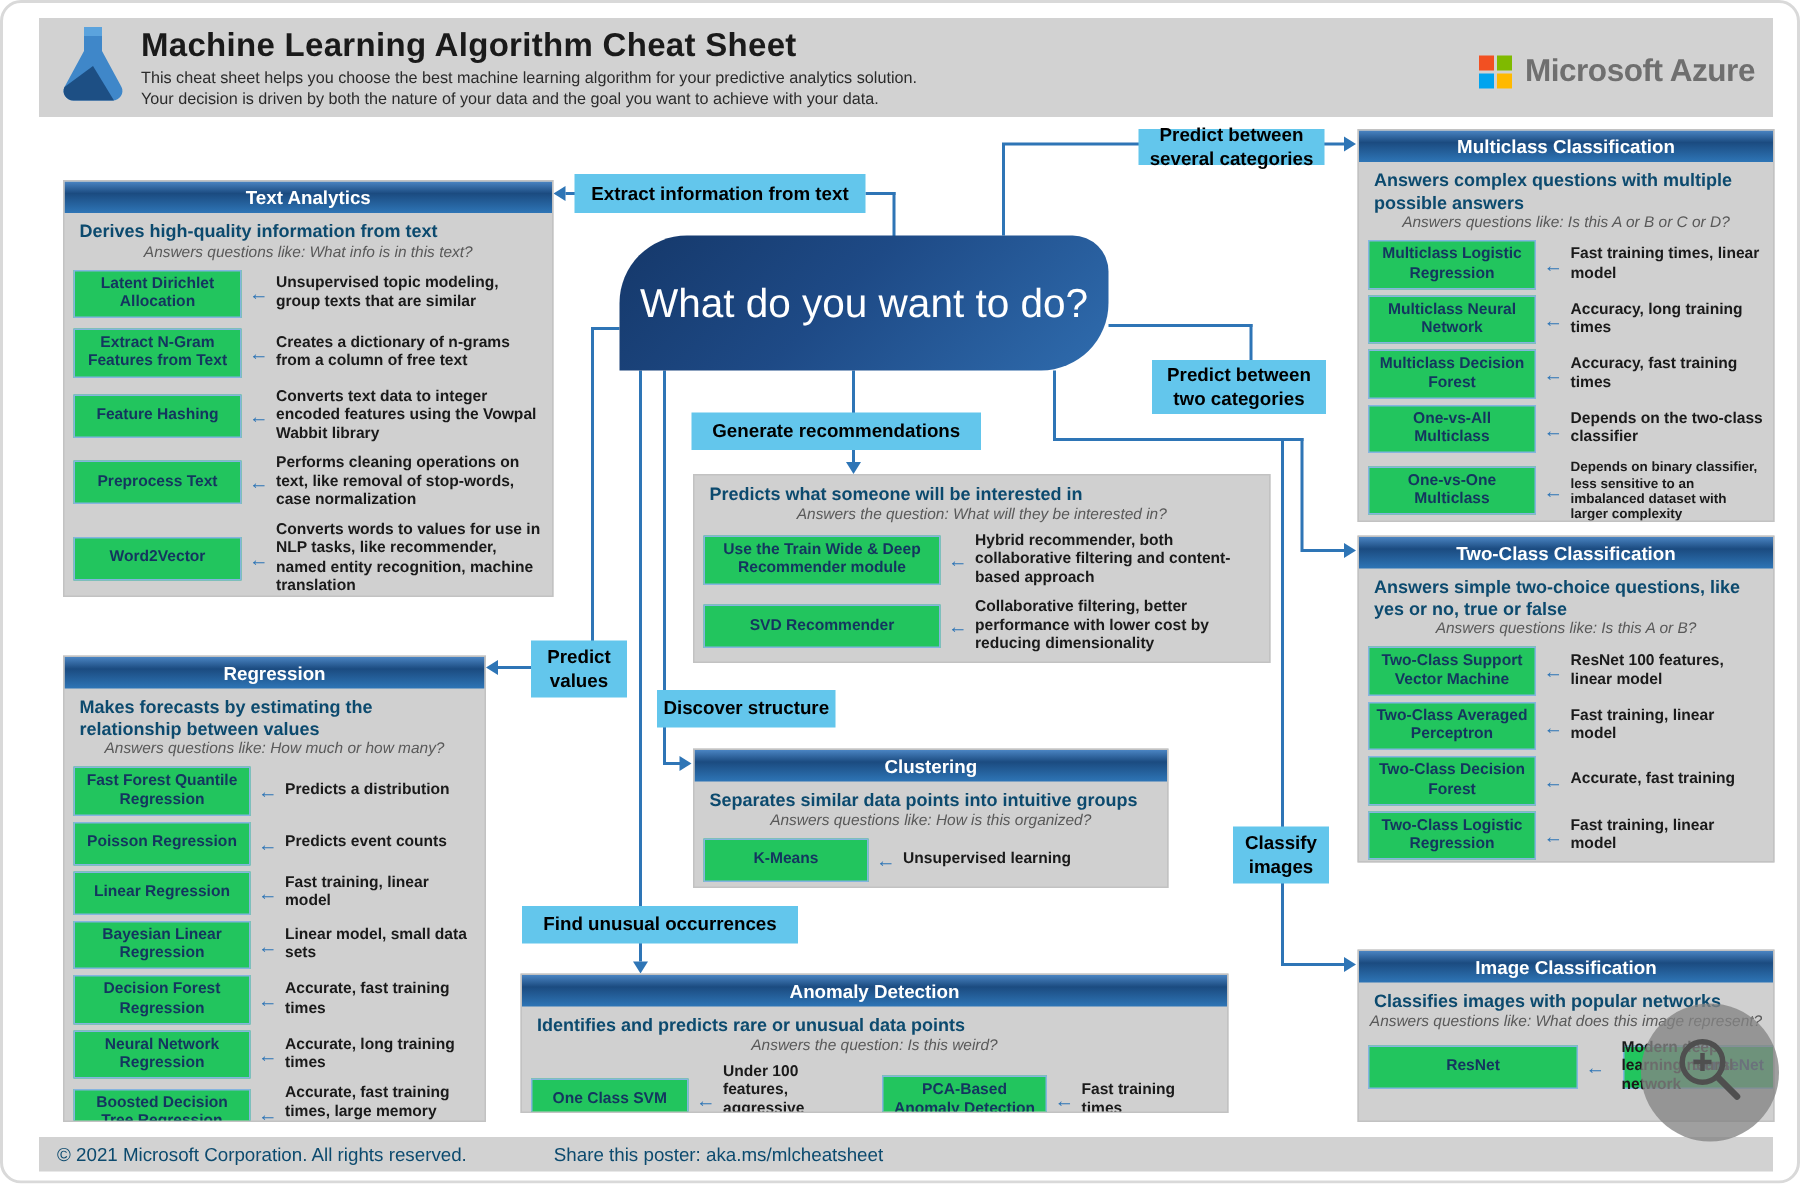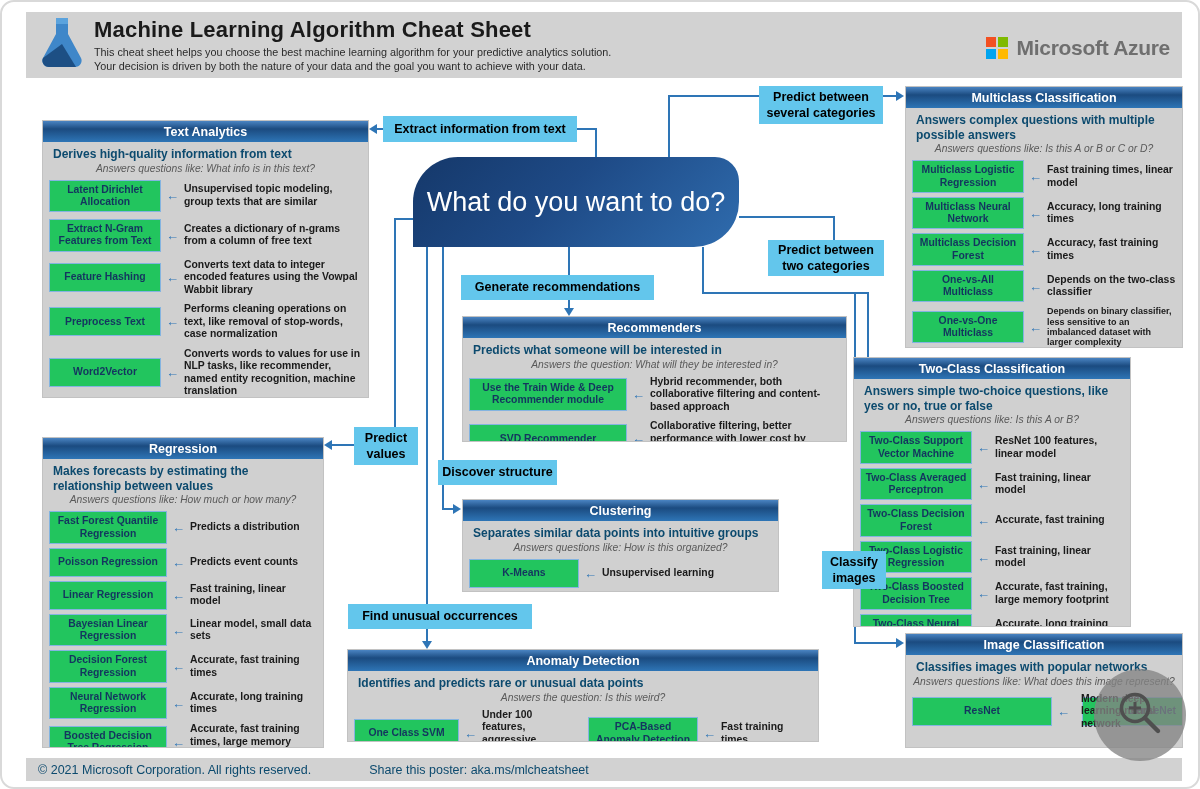--- a/index.html
+++ b/index.html
@@ -125,21 +125,21 @@
   <div class="ln" style="left:440px;top:245px;width:2px;height:262px"></div>
   <div class="ln" style="left:440px;top:506px;width:12px;height:2px"></div>
   <div class="ar ar-right" style="left:451px;top:502px"></div>
 
   <div class="ln" style="left:424px;top:245px;width:2px;height:394px"></div>
   <div class="ar ar-down" style="left:420px;top:639px"></div>
 
   <div class="node">What do you want to do?</div>
 
   <div class="dlabel" style="left:381px;top:114px;width:194px;height:26px">Extract information from text</div>
-  <div class="dlabel" style="left:757px;top:84px;width:124px;height:38px">Predict between several categories</div>
+  <div class="dlabel" style="left:757px;top:84px;width:124px;height:24px">Predict between several categories</div>
   <div class="dlabel" style="left:766px;top:238px;width:116px;height:36px">Predict between two categories</div>
   <div class="dlabel" style="left:459px;top:273px;width:193px;height:25px">Generate recommendations</div>
   <div class="dlabel" style="left:352px;top:425px;width:64px;height:38px">Predict values</div>
   <div class="dlabel" style="left:436px;top:458px;width:119px;height:25px">Discover structure</div>
   <div class="dlabel" style="left:346px;top:602px;width:184px;height:25px">Find unusual occurrences</div>
   <div class="dlabel" style="left:820px;top:549px;width:64px;height:38px">Classify images</div>
 
   <div class="section" style="left:40px;top:118px;width:327px;height:278px">
     <div class="sec-head">Text Analytics</div>
     <div class="sec-desc">Derives high-quality information from text</div>
@@ -206,21 +206,20 @@
       <div class="note">Accurate, long training times</div>
     </div>
     <div class="row">
       <div class="algo" style="width:118px">Boosted Decision Tree Regression</div>
       <span class="larr">←</span>
       <div class="note">Accurate, fast training times, large memory footprint</div>
     </div>
   </div>
 
   <div class="section" style="left:460px;top:314px;width:385px;height:126px">
-    <div class="sec-head">Recommenders</div>
     <div class="sec-desc">Predicts what someone will be interested in</div>
     <div class="sec-q">Answers the question: What will they be interested in?</div>
     <div class="row">
       <div class="algo" style="width:158px">Use the Train Wide &amp; Deep Recommender module</div>
       <span class="larr">←</span>
       <div class="note">Hybrid recommender, both collaborative filtering and content-based approach</div>
     </div>
     <div class="row">
       <div class="algo" style="width:158px">SVD Recommender</div>
       <span class="larr">←</span>
@@ -282,21 +281,21 @@
       <div class="note">Depends on the two-class classifier</div>
     </div>
     <div class="row">
       <div class="algo" style="width:112px">One-vs-One Multiclass</div>
       <span class="larr">←</span>
       <div class="note xs">Depends on binary classifier, less sensitive to an imbalanced dataset with larger complexity</div>
     </div>
 
   </div>
 
-  <div class="section compact" style="left:851px;top:355px;width:278px;height:270px">
+  <div class="section compact" style="left:903px;top:355px;width:278px;height:218px">
     <div class="sec-head">Two-Class Classification</div>
     <div class="sec-desc">Answers simple two-choice questions, like yes or no, true or false</div>
     <div class="sec-q">Answers questions like: Is this A or B?</div>
     <div class="row">
       <div class="algo" style="width:112px">Two-Class Support Vector Machine</div>
       <span class="larr">←</span>
       <div class="note">ResNet 100 features, linear model</div>
     </div>
     <div class="row">
       <div class="algo" style="width:112px">Two-Class Averaged Perceptron</div>

